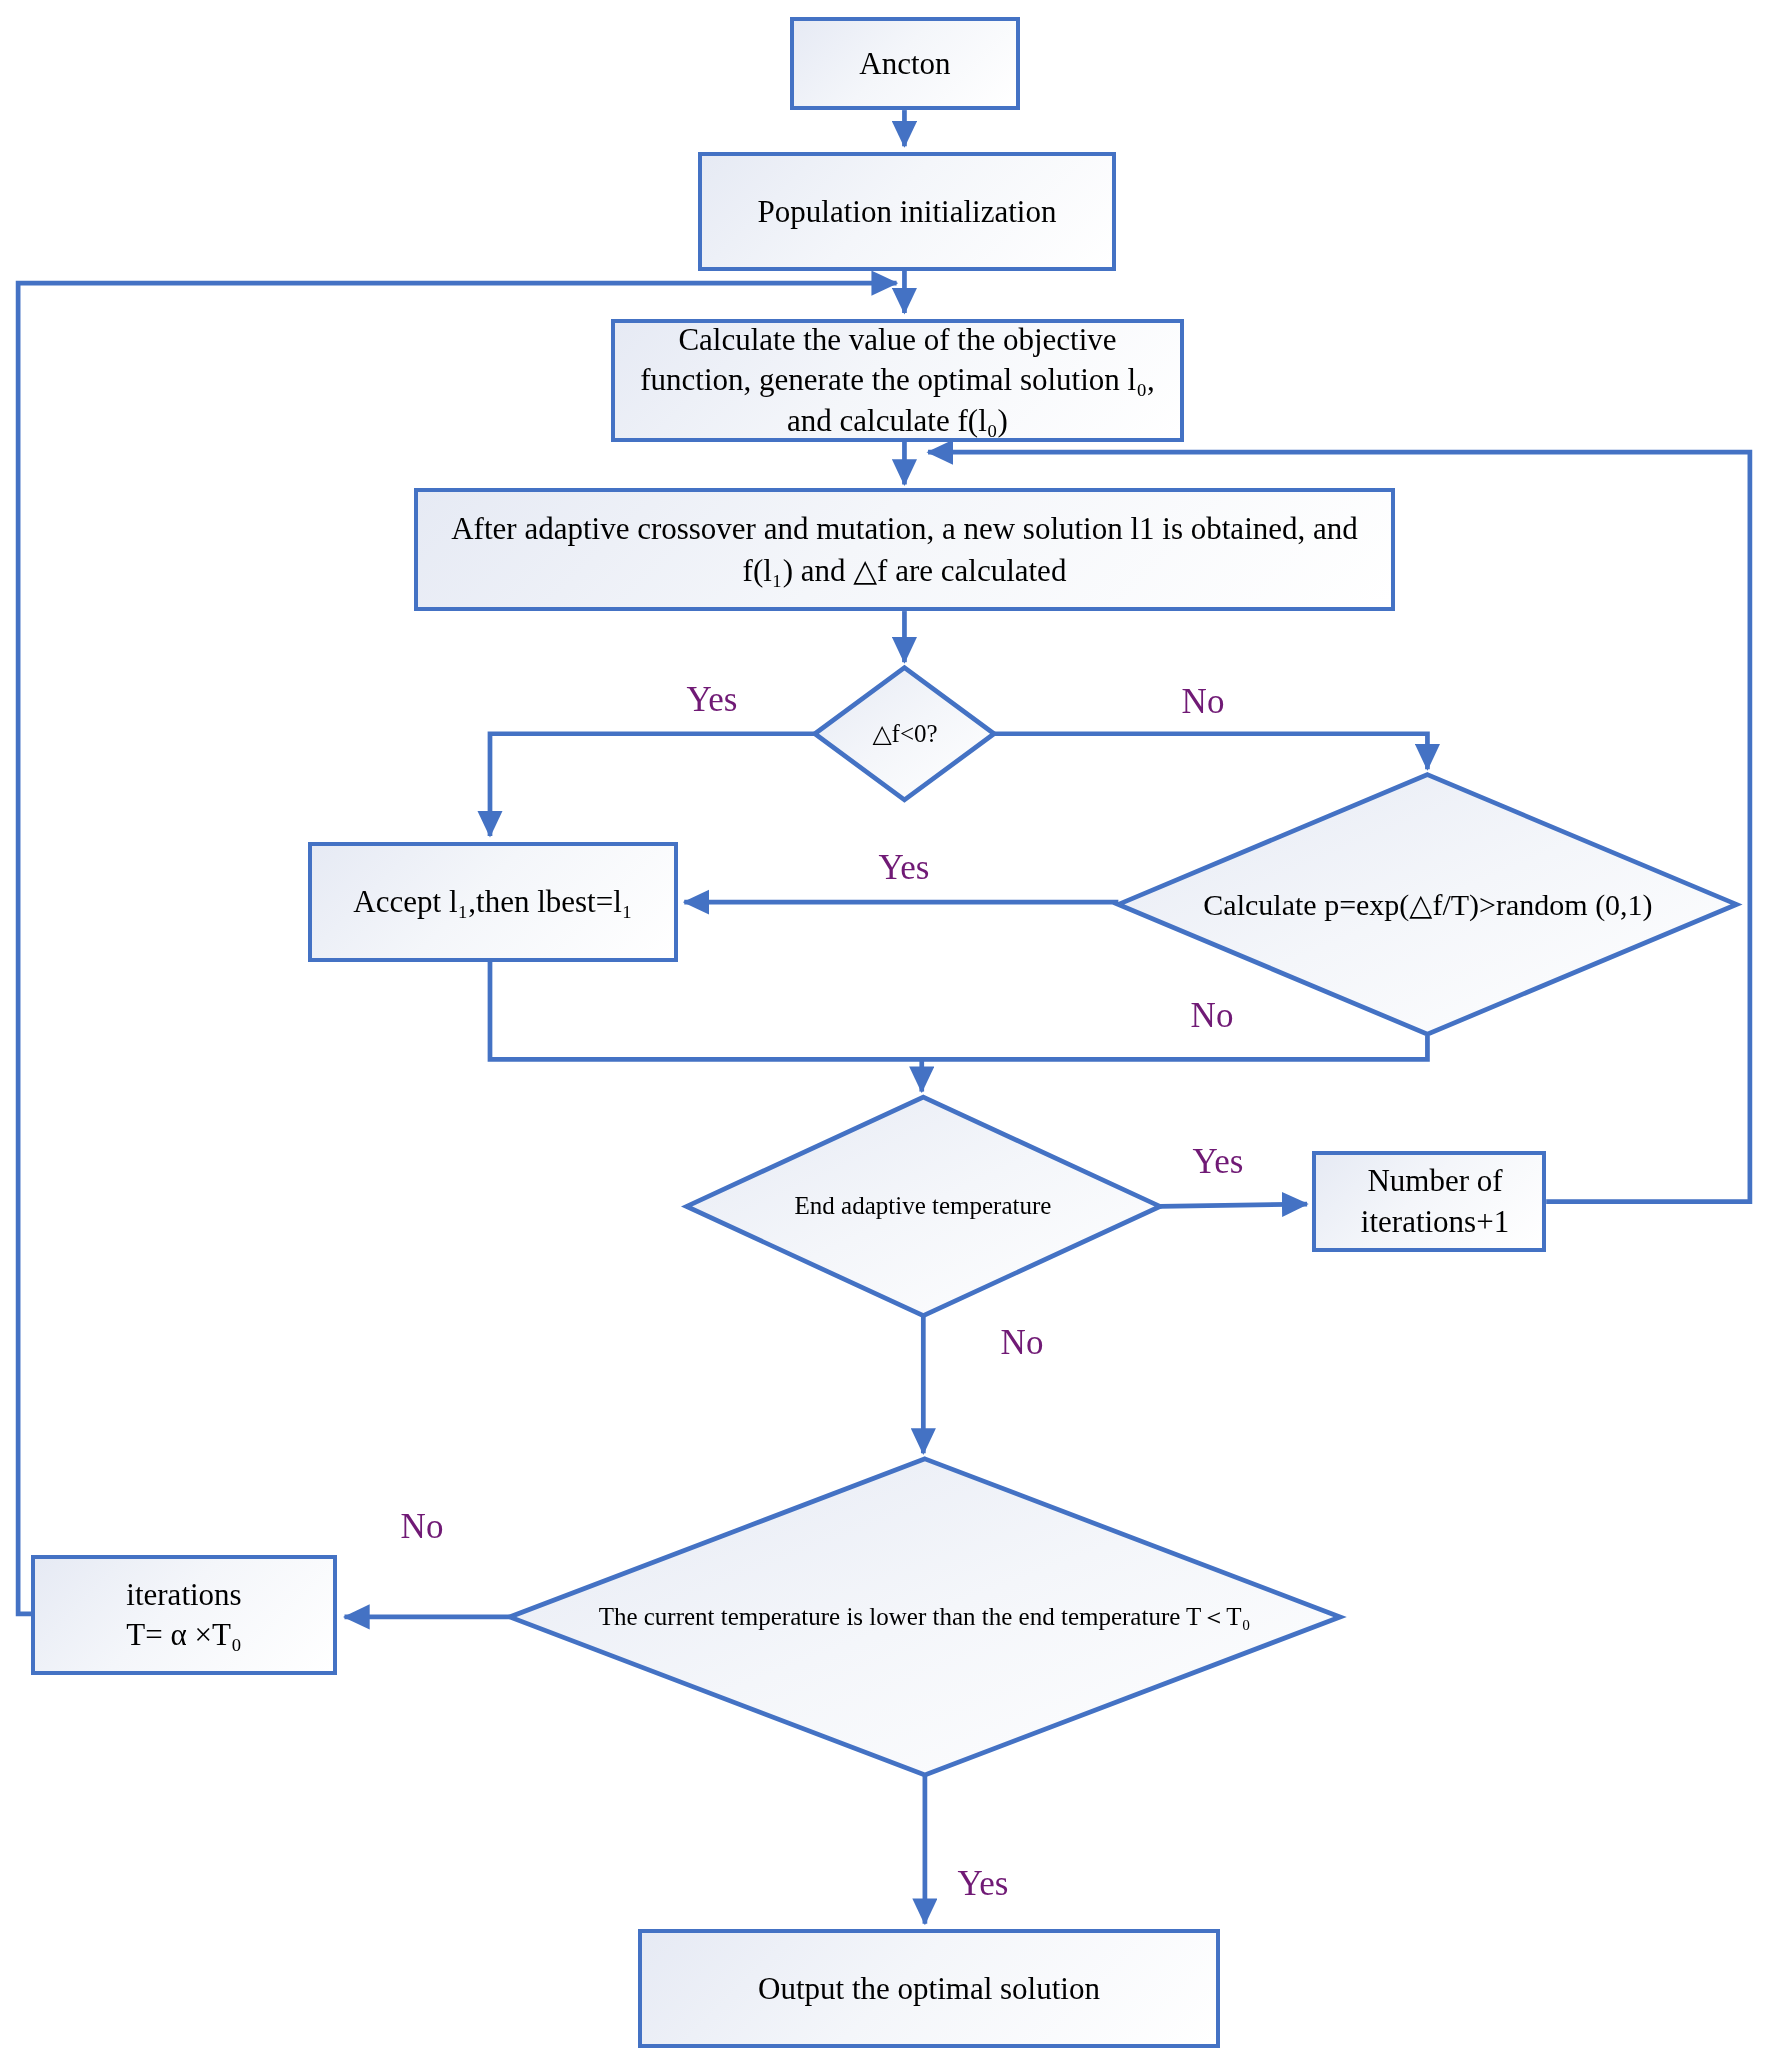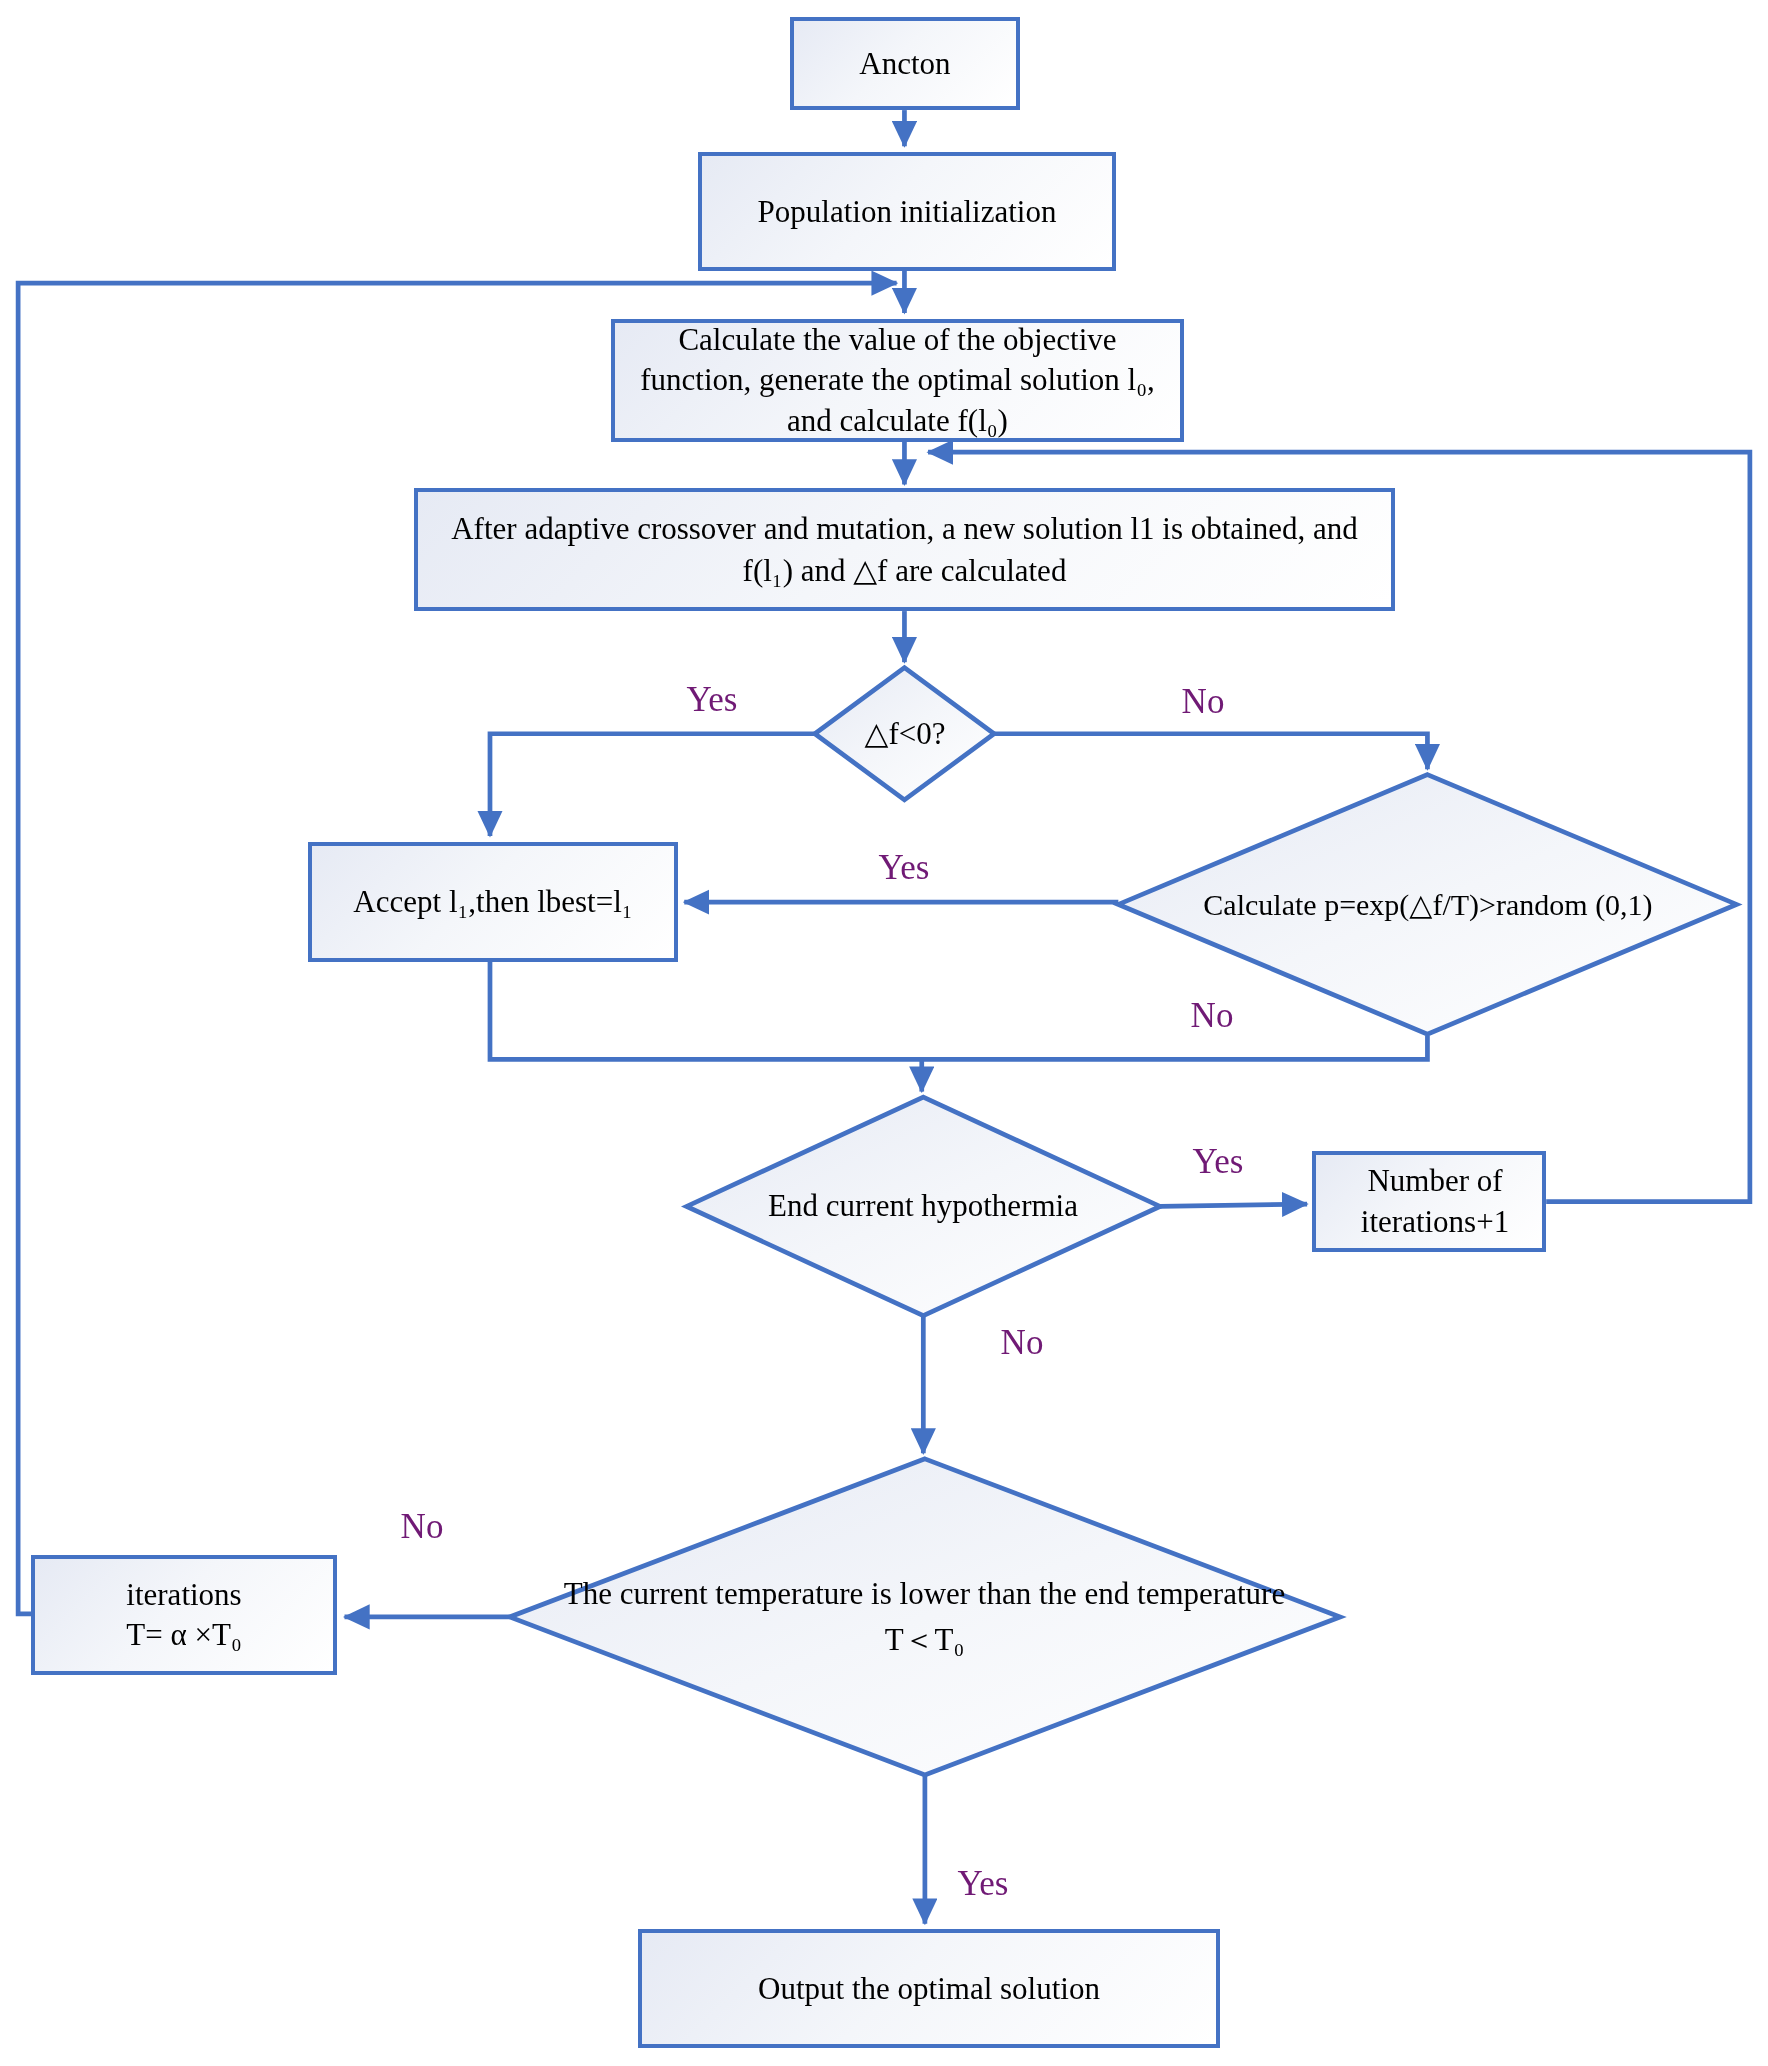--- a/index.html
+++ b/index.html
@@ -34,21 +34,21 @@
     line-height: 1.35;
     padding: 3.1px 11px;
   }
   .node.preline { white-space: pre-line; }
   .dlabel {
     position: absolute;
     display: flex;
     align-items: center;
     justify-content: center;
     text-align: center;
-    font-size: 31px;
+    font-size: 25px;
     line-height: 1.45;
     pointer-events: none;
   }
   .edge-label {
     position: absolute;
     transform: translate(-50%, -50%);
     color: #701a75;
     font-size: 35px;
     white-space: nowrap;
   }
@@ -131,21 +131,21 @@
 
   <div class="dlabel" style="left:779px; top:671px; width:252px; height:126px;">
     <span>△f&lt;0?</span>
   </div>
 
   <div class="dlabel" style="left:1125px; top:787px; width:606px; height:236px; font-size:30px;">
     <span>Calculate p=exp(△f/T)&gt;random (0,1)</span>
   </div>
 
   <div class="dlabel" style="left:695px; top:1104px; width:456px; height:204px;">
-    <span>End current hypothermia</span>
+    <span>End adaptive temperature</span>
   </div>
 
   <div class="dlabel" style="left:555px; top:1487px; width:739px; height:260px; line-height:1.5;">
     <span>The current temperature is lower than the end temperature T＜T₀</span>
   </div>
 
   <span class="edge-label" style="left:712px; top:700px;">Yes</span>
   <span class="edge-label" style="left:1203px; top:702px;">No</span>
   <span class="edge-label" style="left:904px; top:868px;">Yes</span>
   <span class="edge-label" style="left:1212px; top:1016px;">No</span>

